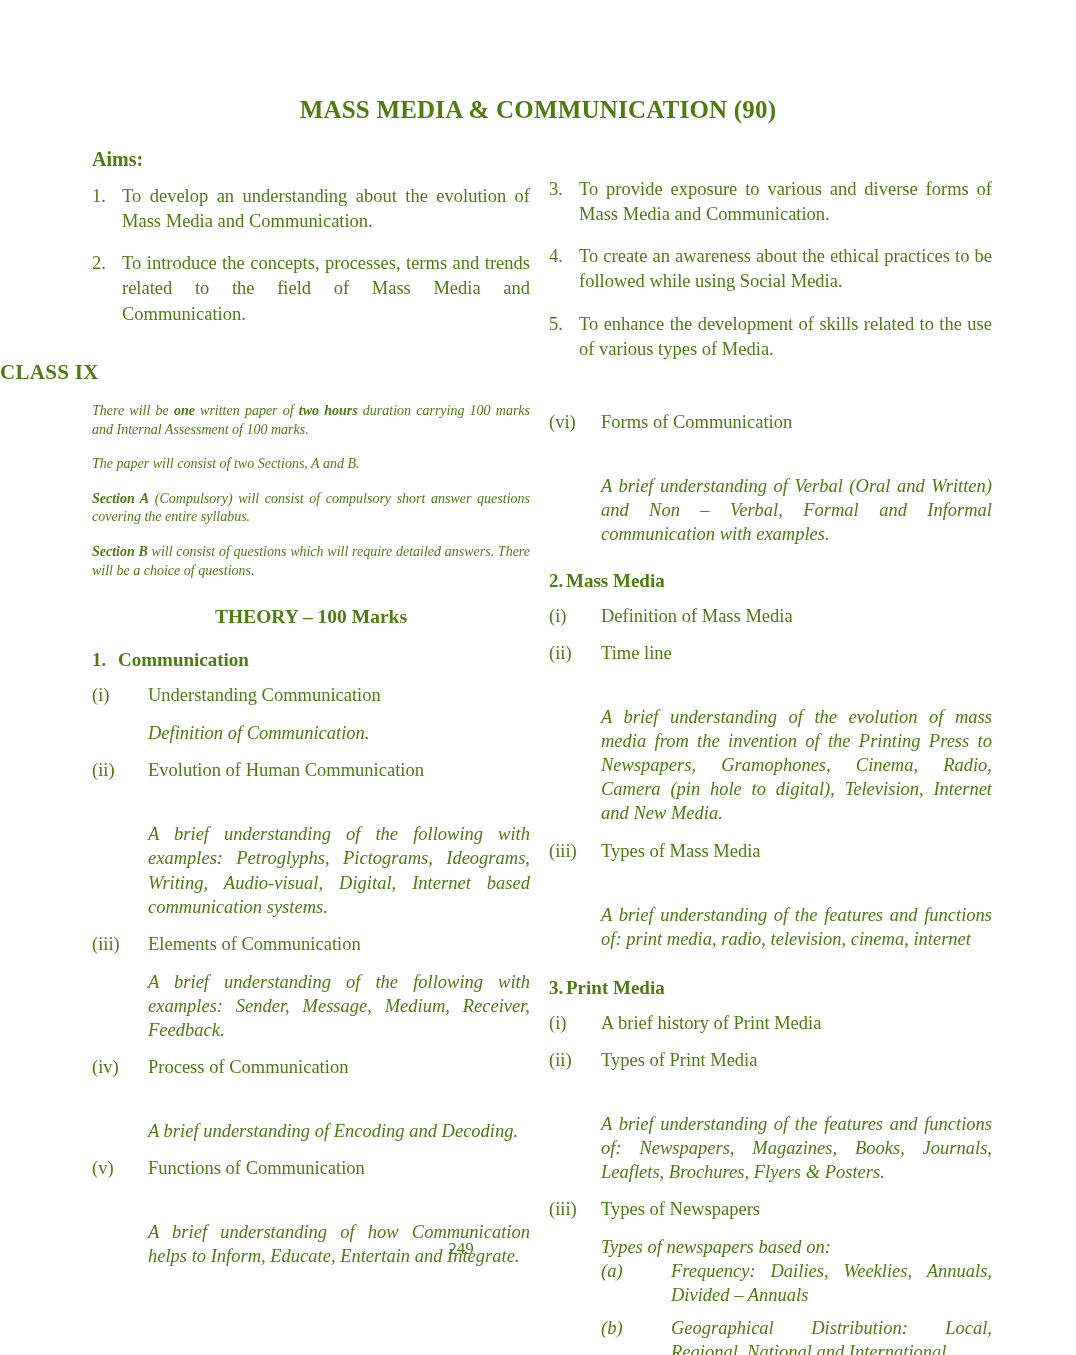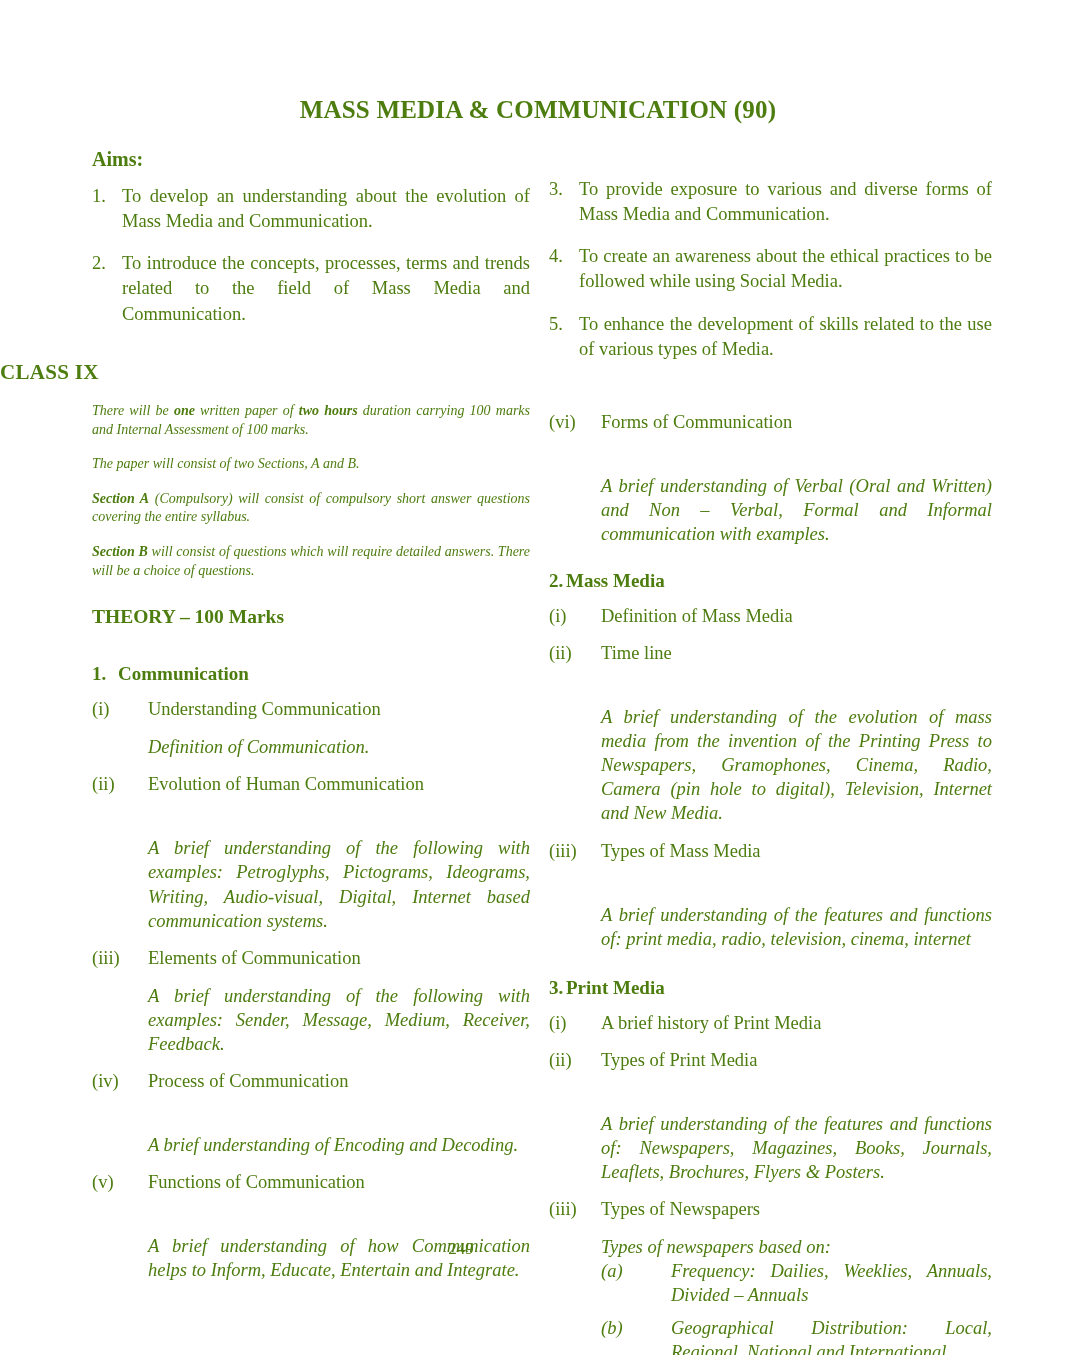--- a/index.html
+++ b/index.html
@@ -96,25 +96,25 @@
     font-size: 14px;
     line-height: 1.33;
     font-style: italic;
     text-align: justify;
     text-justify: inter-word;
     margin-bottom: 16px;
   }
   .intro-para b { font-weight: bold; font-style: italic; }
 
   .theory-heading {
-    text-align: left;
+    text-align: center;
     font-size: 19.5px;
     font-weight: bold;
     margin-top: 26px;
-    margin-bottom: 35px;
+    margin-bottom: 21px;
   }
 
   .topic-heading {
     display: flex;
     font-size: 19px;
     font-weight: bold;
     margin-bottom: 12px;
   }
   .topic-heading .t-num {
     flex: 0 0 26px;

